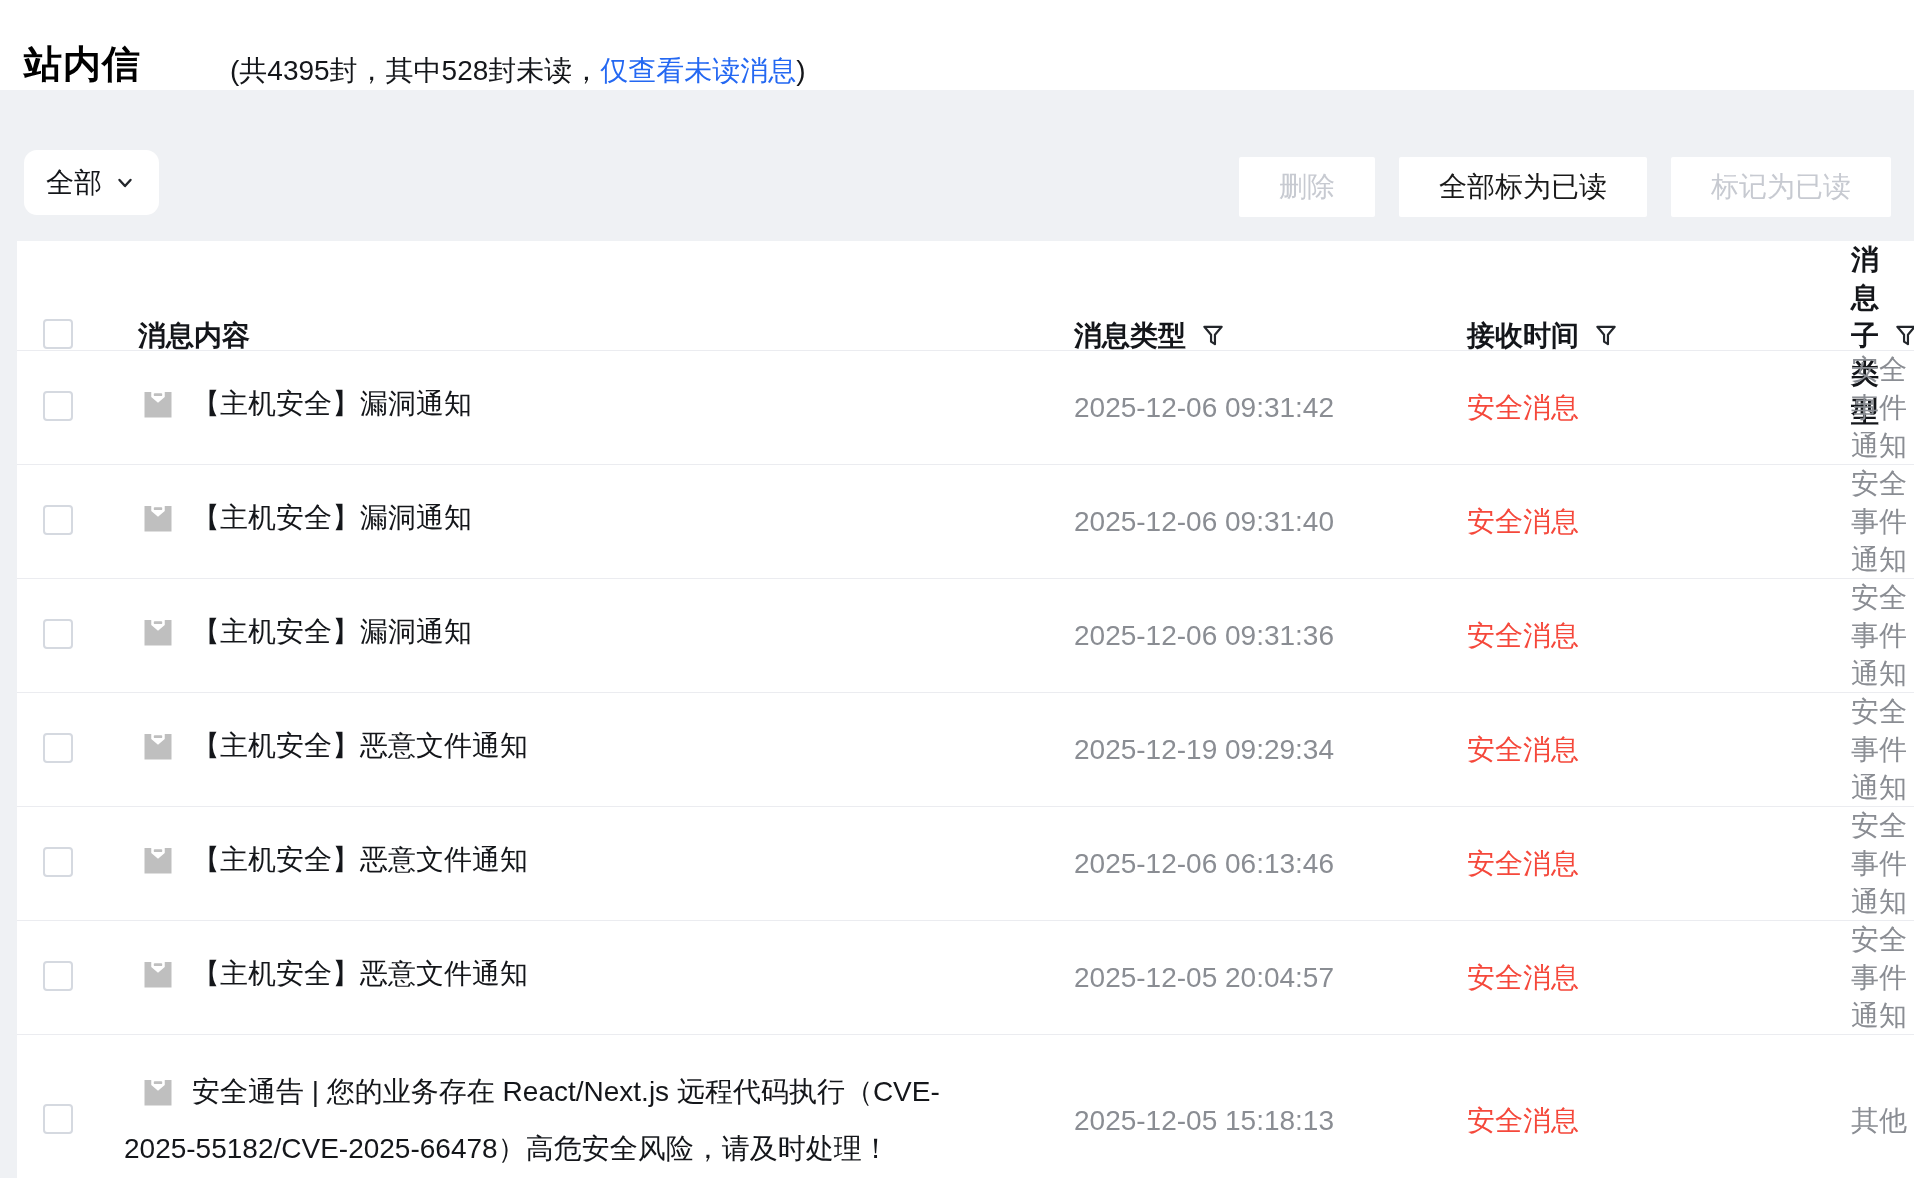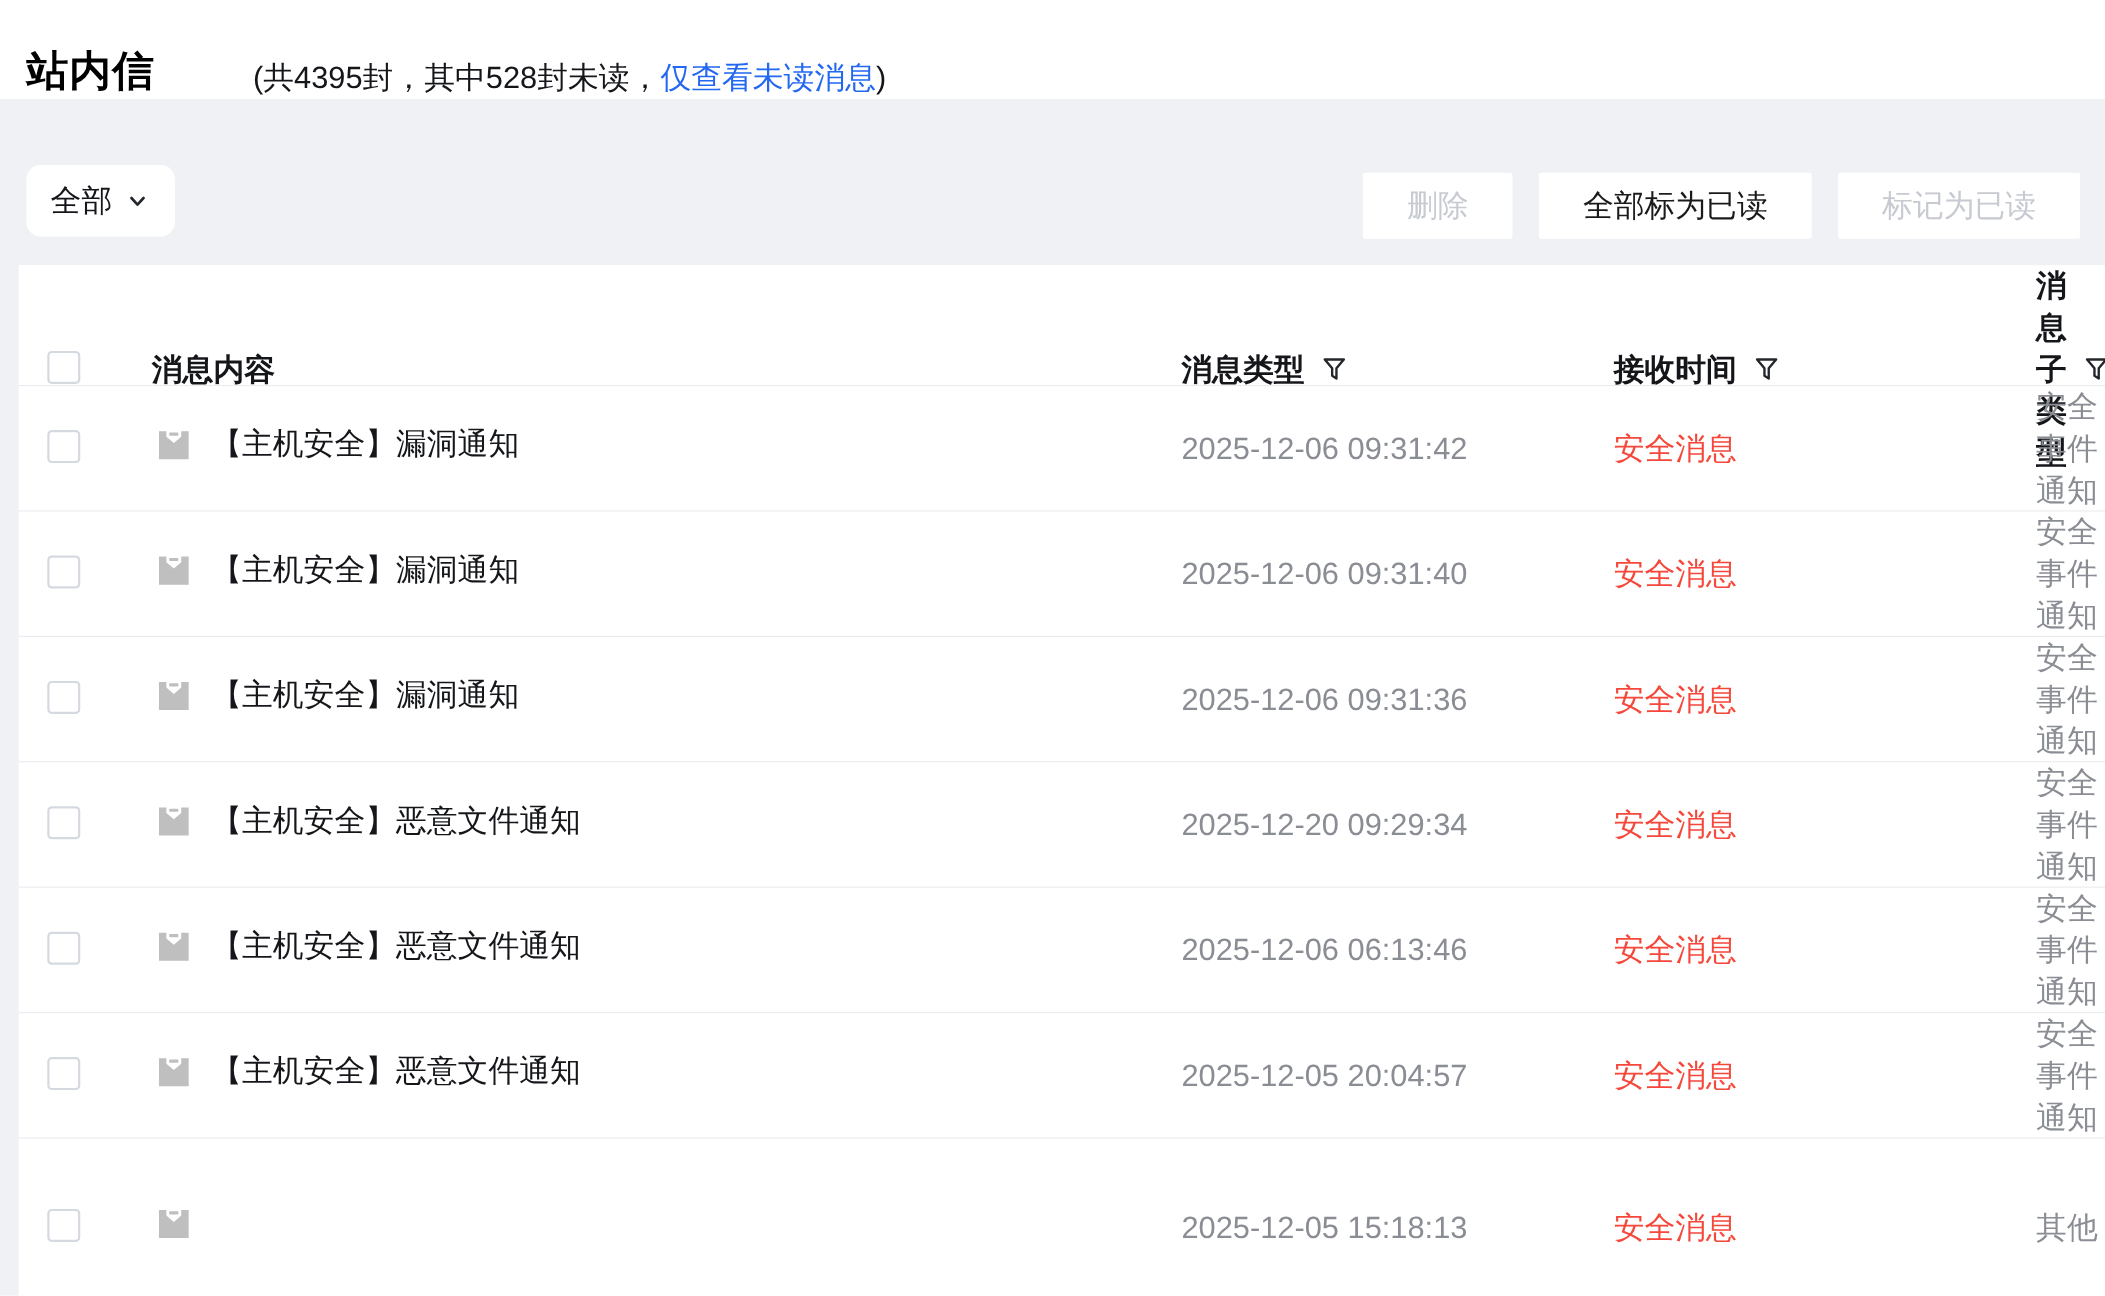--- a/index.html
+++ b/index.html
@@ -145,21 +145,21 @@
     <div class="subtype-cell">安全事件通知</div>
   </div>
 
   <div class="trow row">
     <div><span class="cb"></span></div>
     <div class="msg-cell"><span class="mail-ic"><svg width="36" height="36" viewBox="0 0 24 24">
                 <rect x="7" y="2" width="10" height="9" fill="#ffffff"></rect>
                 <rect x="9.2" y="4.8" width="5.6" height="1.9" rx="0.6" fill="#bfbfbf"></rect>
                 <path d="M3 4 H7.5 V7.4 L12 11.2 L16.5 7.4 V4 H21 V21 H3 Z" fill="#bfbfbf"></path>
               </svg></span><span>【主机安全】恶意文件通知</span></div>
-    <div class="time-cell">2025-12-20 09:29:34</div>
+    <div class="time-cell">2025-12-19 09:29:34</div>
     <div class="type-cell">安全消息</div>
     <div class="subtype-cell">安全事件通知</div>
   </div>
 
   <div class="trow row">
     <div><span class="cb"></span></div>
     <div class="msg-cell"><span class="mail-ic"><svg width="36" height="36" viewBox="0 0 24 24">
                 <rect x="7" y="2" width="10" height="9" fill="#ffffff"></rect>
                 <rect x="9.2" y="4.8" width="5.6" height="1.9" rx="0.6" fill="#bfbfbf"></rect>
                 <path d="M3 4 H7.5 V7.4 L12 11.2 L16.5 7.4 V4 H21 V21 H3 Z" fill="#bfbfbf"></path>
@@ -180,21 +180,21 @@
     <div class="type-cell">安全消息</div>
     <div class="subtype-cell">安全事件通知</div>
   </div>
 
   <div class="trow row tall">
     <div><span class="cb"></span></div>
     <div class="msg-cell"><span class="mail-ic"><svg width="36" height="36" viewBox="0 0 24 24">
                 <rect x="7" y="2" width="10" height="9" fill="#ffffff"></rect>
                 <rect x="9.2" y="4.8" width="5.6" height="1.9" rx="0.6" fill="#bfbfbf"></rect>
                 <path d="M3 4 H7.5 V7.4 L12 11.2 L16.5 7.4 V4 H21 V21 H3 Z" fill="#bfbfbf"></path>
-              </svg></span></div>
+              </svg></span><span>安全通告 | 您的业务存在 React/Next.js 远程代码执行（CVE-2025-55182/CVE-2025-66478）高危安全风险，请及时处理！</span></div>
     <div class="time-cell">2025-12-05 15:18:13</div>
     <div class="type-cell">安全消息</div>
     <div class="subtype-cell">其他</div>
   </div>
 </div>
   </div>
 
 </div>
 
 </body></html>

